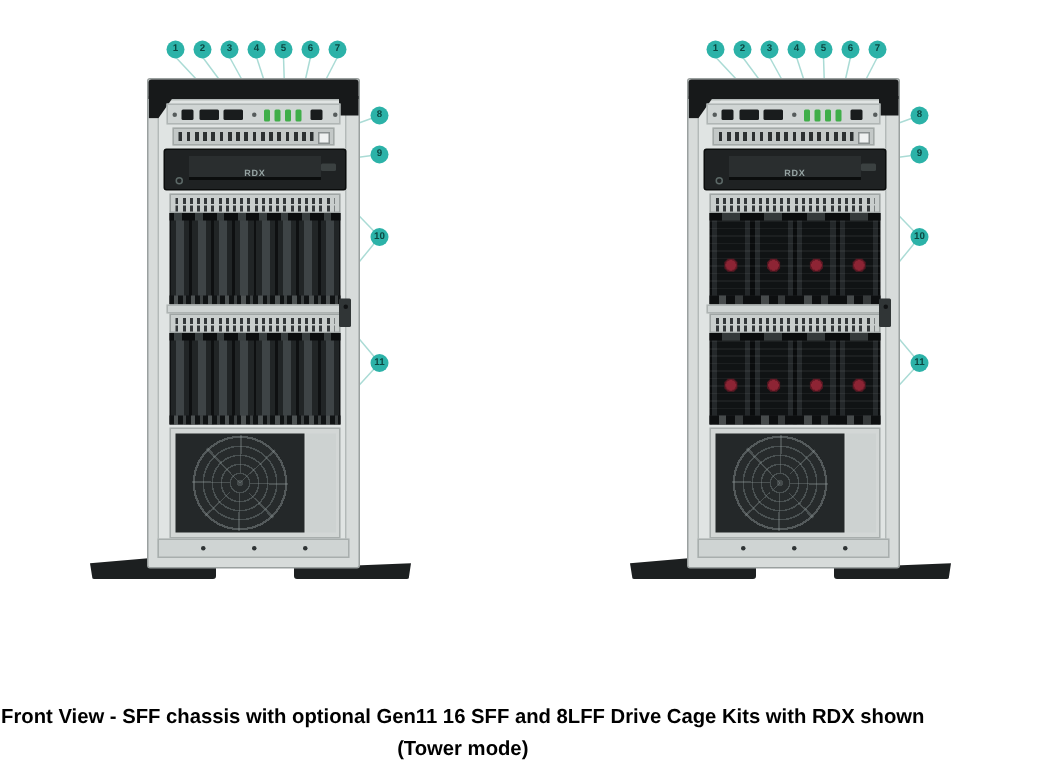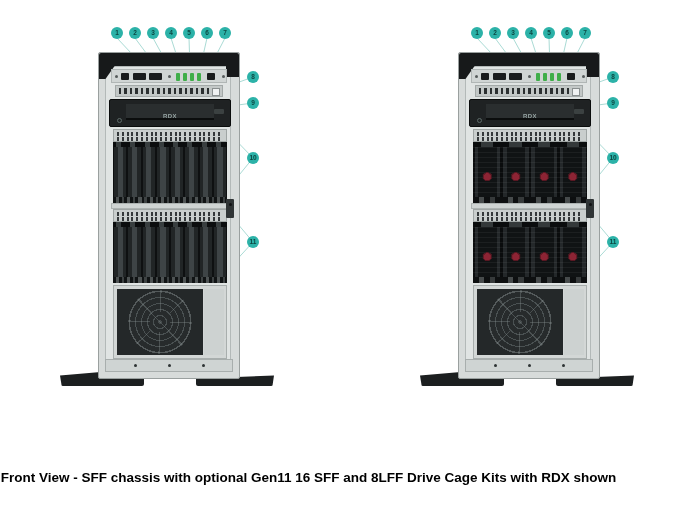--- a/index.html
+++ b/index.html
@@ -314,13 +314,14 @@
   <div class="callout" style="left:147px;top:11px;">6</div>
   <div class="callout" style="left:165px;top:11px;">7</div>
   <div class="callout" style="left:193px;top:55px;">8</div>
   <div class="callout" style="left:193px;top:81px;">9</div>
   <div class="callout" style="left:193px;top:136px;">10</div>
   <div class="callout" style="left:193px;top:220px;">11</div>
 </div>
 
 <div class="caption">
   <div>Front View - SFF chassis with optional Gen11 16 SFF and 8LFF Drive Cage Kits with RDX shown</div>
+  <div>(Tower mode)</div>
 </div>
 
 </body></html>

